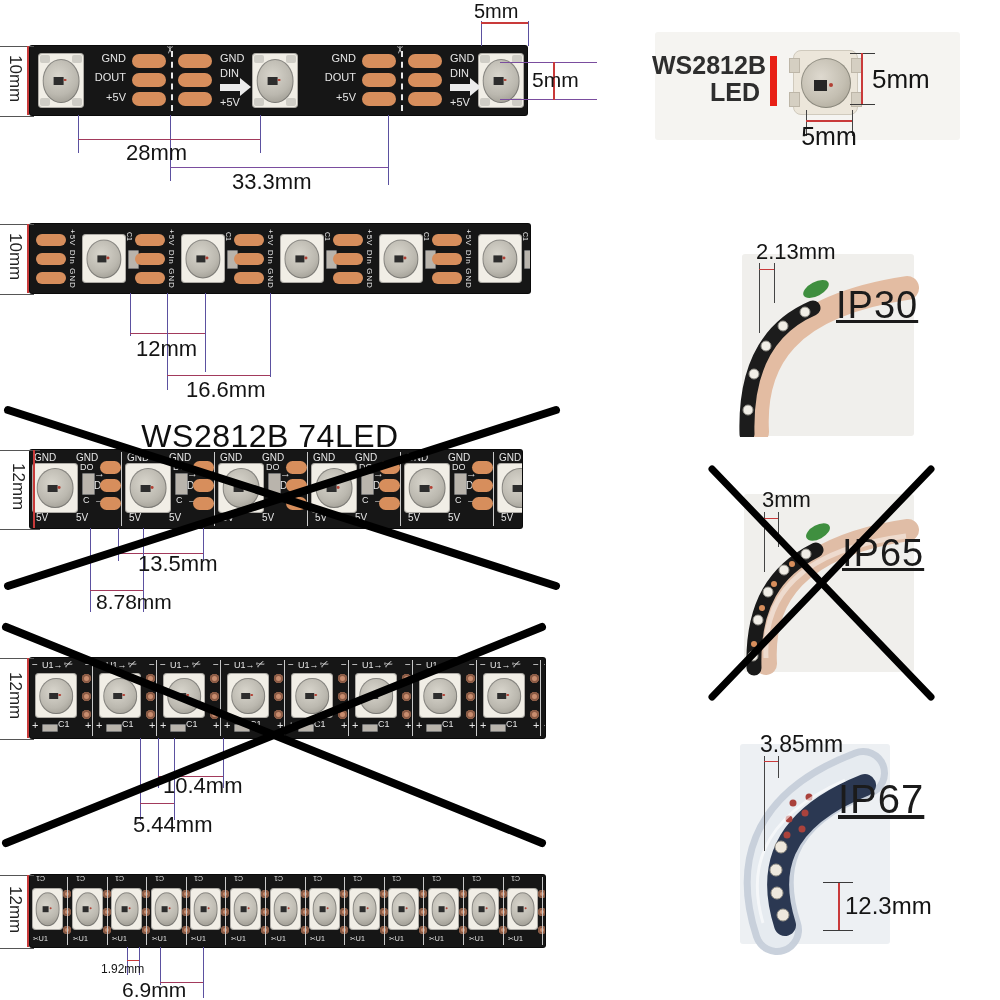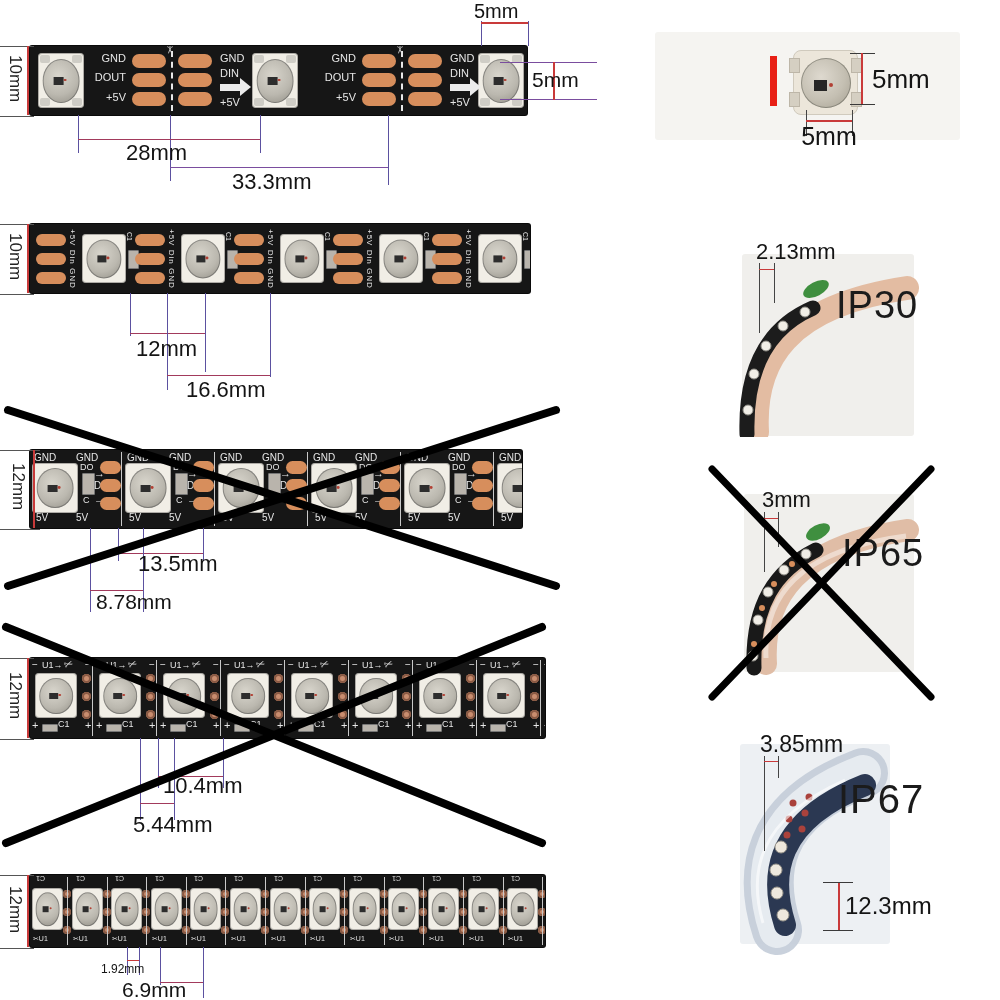--- a/index.html
+++ b/index.html
@@ -31,21 +31,21 @@
   .pad{position:absolute;background:#d78e5c;border-radius:7px;}
   .via{position:absolute;border-radius:50%;background:#c98d6f;box-shadow:inset 0 0 0 2px #8a5a44;}
   .cutline{position:absolute;width:0;border-left:2px dashed #e8e8e8;}
   .sep{position:absolute;top:2px;bottom:2px;width:1px;background:#c9c9c9;}
   .comp{position:absolute;background:#b9b4ac;border:1px solid #777;border-radius:1px;}
   .pcbtxt{position:absolute;color:#e6e6e6;white-space:nowrap;}
   .scis{position:absolute;color:#ddd;font-size:11px;transform:rotate(90deg);}
   .arr{position:absolute;height:7px;background:#ececec;}
   .arr::after{content:"";position:absolute;right:-11px;top:-6px;border-left:11px solid #ececec;
               border-top:9px solid transparent;border-bottom:9px solid transparent;}
-  .rating{position:absolute;font-size:38px;color:#1b1b1b;z-index:4;letter-spacing:1px;}
+  .rating{position:absolute;font-size:38px;color:#1b1b1b;z-index:4;letter-spacing:1px;text-decoration:underline;}
   .brand{position:absolute;font-weight:bold;font-size:25px;line-height:27px;color:#2e2e2e;text-align:right;z-index:4;}
   .redbar{position:absolute;background:#e82016;z-index:4;}
   .chip-pkg{position:absolute;width:63px;height:63px;background:#ece6da;border:1px solid #d0cabd;border-radius:8px;z-index:3;}
   .chip-lens{position:absolute;left:50%;top:50%;transform:translate(-50%,-50%);width:50px;height:50px;border-radius:50%;
         background:radial-gradient(circle at 40% 38%, #ded9cf 0%, #c4bfb2 55%, #a39d8f 100%);
         box-shadow:inset 0 0 0 1px rgba(90,90,80,.5);}
   .chip-die{position:absolute;left:26%;top:44%;width:13px;height:11px;background:#262626;}
   .chip-die::after{content:"";position:absolute;right:-6px;top:3px;width:4px;height:4px;background:#b24034;border-radius:50%;}
   .cpad{position:absolute;width:9px;height:13px;background:#d5cfc2;border:1px solid #bdb6a8;z-index:2;}
   svg{position:absolute;}
@@ -196,20 +196,21 @@
   <div class="vdim" style="left:5px;top:233px">10mm</div>
   <div class="vl" style="left:130px;top:293px;height:43px"></div>
   <div class="vl" style="left:205px;top:293px;height:79px"></div>
   <div class="hl-mar" style="left:130px;top:333px;width:75px"></div>
   <div class="dim" style="left:136px;top:336px">12mm</div>
   <div class="vl" style="left:167px;top:293px;height:97px"></div>
   <div class="vl" style="left:270px;top:293px;height:84px"></div>
   <div class="hl-mar" style="left:167px;top:375px;width:103px"></div>
   <div class="dim" style="left:186px;top:377px">16.6mm</div>
 
+  <div class="title" style="left:80px;top:418px;width:380px">WS2812B 74LED</div>
   <div class="strip" id="strip-s74" style="left:30px;top:450px;width:492px;height:78px">
       <div class="sep" style="left:91px"></div>
       <div class="pcbtxt" style="left:4px;top:2px;font-size:10px;">GND</div>
       <div class="pcbtxt" style="left:46px;top:2px;font-size:10px;">GND</div>
       <div class="led" style="left:2px;top:13px;width:46px;height:50px">
         <div class="lens">
           <span class="chipdot"></span>
         </div>
       </div>
       <div class="pcbtxt" style="left:50px;top:12px;font-size:9px;">DO</div>
@@ -622,20 +623,24 @@
   <div class="vl" style="left:127px;top:947px;height:28px"></div>
   <div class="vl" style="left:139px;top:947px;height:28px"></div>
   <div class="hl-red" style="left:127px;top:960px;width:12px;height:1px"></div>
   <div class="dim sm" style="left:101px;top:962px">1.92mm</div>
   <div class="vl" style="left:160px;top:947px;height:38px"></div>
   <div class="vl" style="left:203px;top:947px;height:51px"></div>
   <div class="hl-mar" style="left:160px;top:982px;width:43px"></div>
   <div class="dim" style="left:122px;top:978px;font-size:21px">6.9mm</div>
 
   <div class="bgrect" style="left:655px;top:32px;width:305px;height:108px;background:#f5f4f1"></div>
+  <div class="brand" style="left:652px;top:52px;width:108px">
+    <div>WS2812B</div>
+    <div>LED</div>
+  </div>
   <div class="redbar" style="left:770px;top:56px;width:7px;height:50px"></div>
   <div class="chip-pkg" style="left:793px;top:50px">
     <div class="cpad" style="left:-5px;top:7px"></div>
     <div class="cpad" style="left:-5px;bottom:7px"></div>
     <div class="cpad" style="right:-5px;top:7px"></div>
     <div class="cpad" style="right:-5px;bottom:7px"></div>
     <div class="chip-lens">
       <div class="chip-die"></div>
     </div>
   </div>

